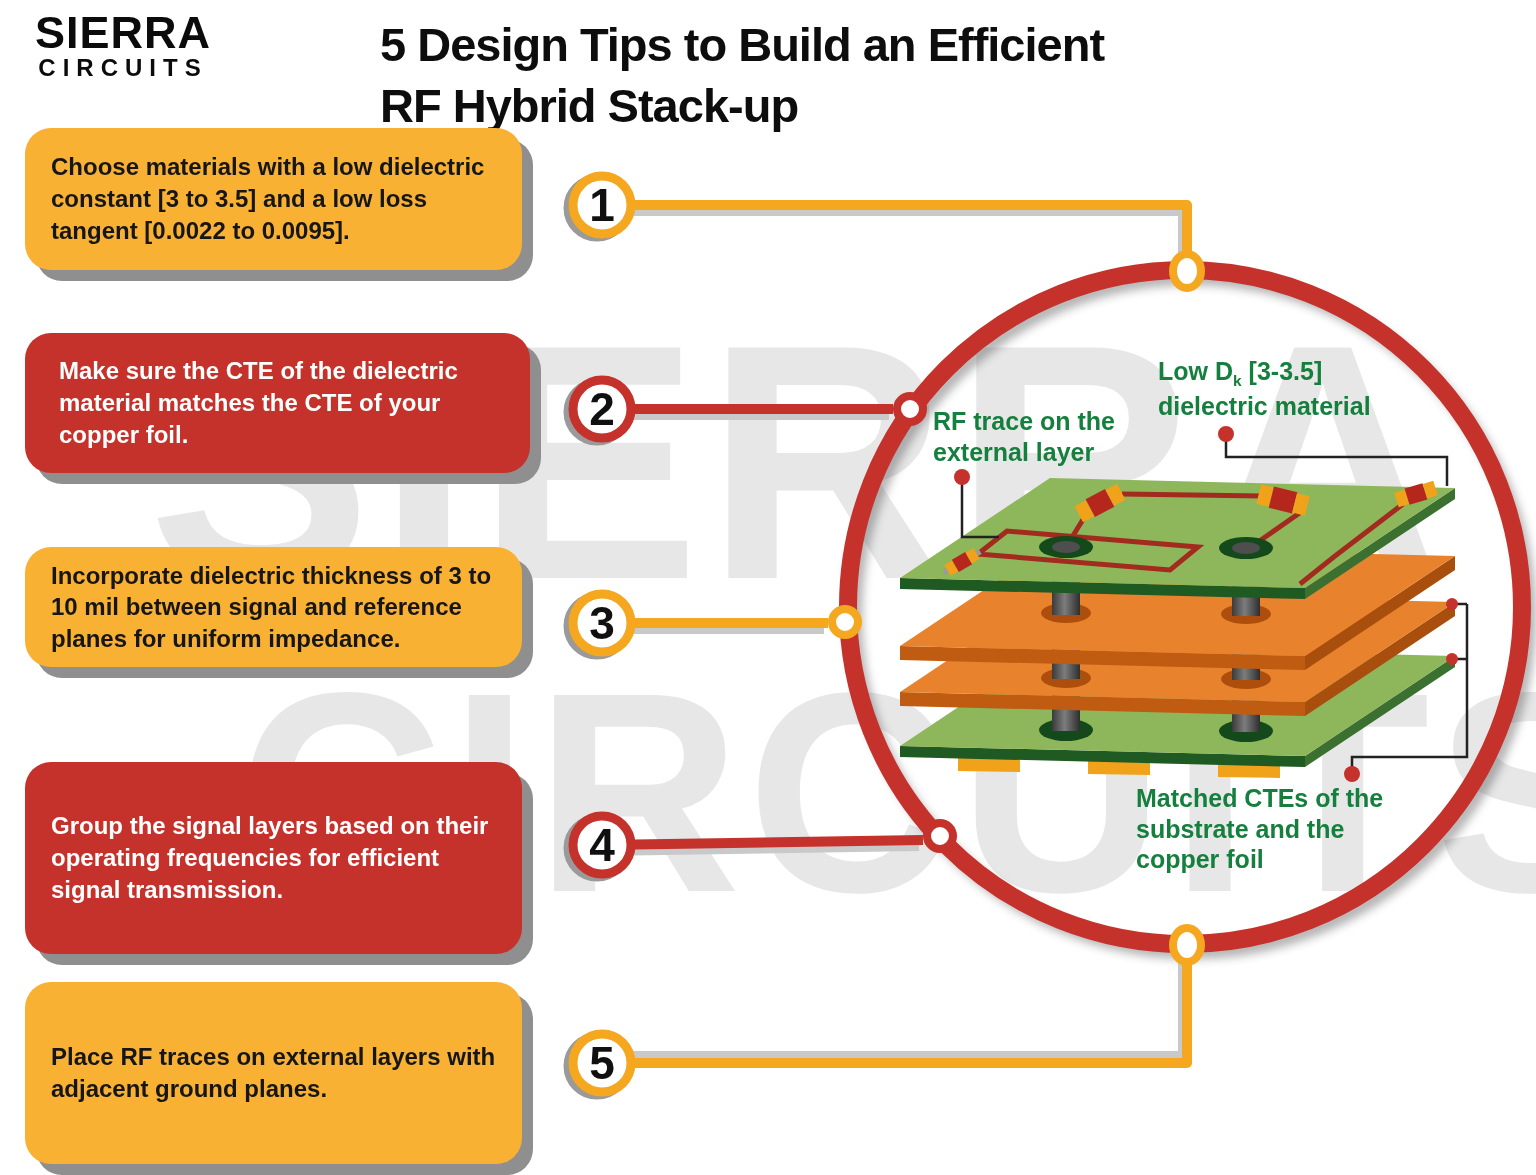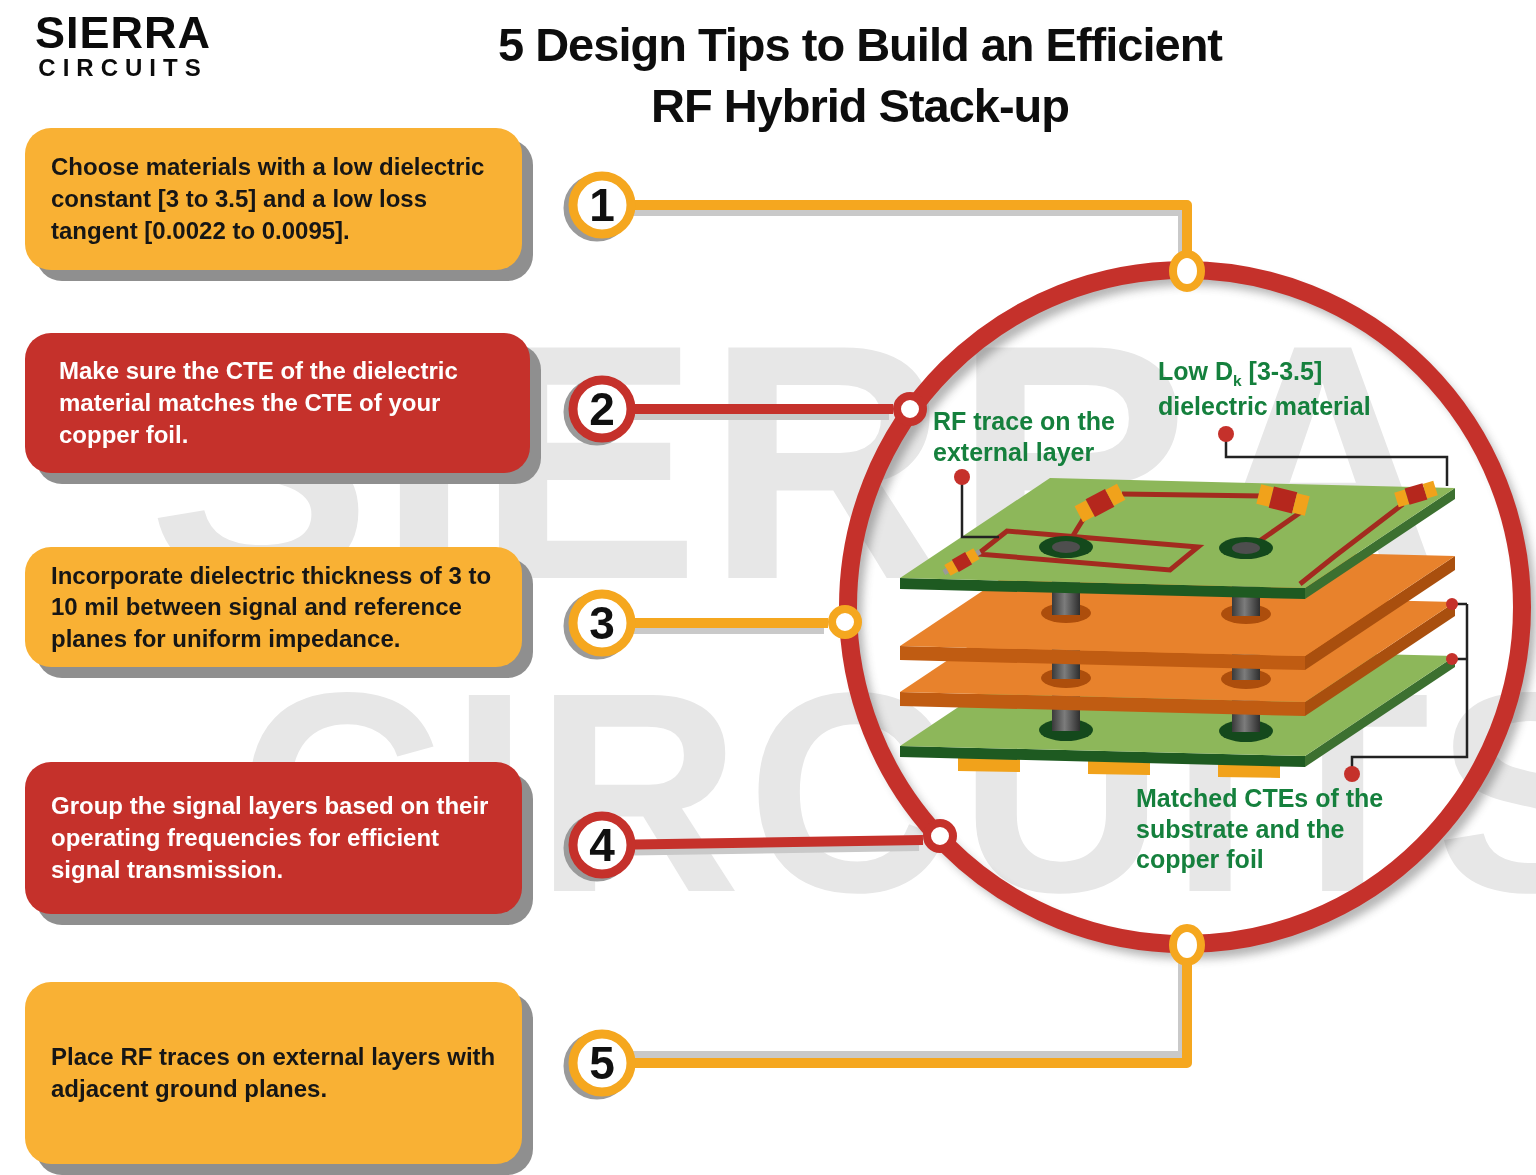--- a/index.html
+++ b/index.html
@@ -9,33 +9,33 @@
   }
   
   .wm{position:absolute;z-index:0;color:var(--watermark);font-weight:800;
       white-space:nowrap;line-height:1;letter-spacing:6px;user-select:none;}
   .wm1{left:148px;top:295px;font-size:335px;}
   .wm2{left:238px;top:650px;font-size:285px;}
   
   .logo{position:absolute;z-index:2;left:14px;top:10px;width:218px;text-align:center;color:#0b0b0b;}
   .logo .l1{font-size:45px;font-weight:800;letter-spacing:1px;line-height:1.0;}
   .logo .l2{font-size:24px;font-weight:800;letter-spacing:7px;line-height:1.1;}
-  .title{position:absolute;z-index:2;left:380px;top:14px;width:960px;text-align:center;
+  .title{position:absolute;z-index:2;left:380px;top:14px;width:960px;text-align:left;
          color:#0d0d0d;font-size:47px;font-weight:800;line-height:1.3;letter-spacing:-1px;}
   
   .tip{position:absolute;z-index:2;left:25px;width:497px;border-radius:26px;
        display:flex;align-items:center;box-shadow:11px 11px 0 var(--boxShadow);
        font-size:24px;font-weight:700;line-height:1.32;}
   .tip p{margin:0;padding:16px 20px 16px 26px;}
   .tip-y{background:var(--yellowBox);color:#161616;}
   .tip-r{background:var(--red);color:#ffffff;}
   .tip1{top:128px;height:142px;}
   .tip2{top:333px;height:140px;padding-left:8px;}
   .tip3{top:547px;height:120px;}
-  .tip4{top:762px;height:152px;}
+  .tip4{top:762px;height:192px;}
   .tip5{top:982px;height:182px;}
   
   .scene{position:absolute;z-index:1;left:0;top:0;}
   .stepnum{font-family:"Liberation Sans",sans-serif;font-size:46px;font-weight:800;fill:#101010;}
   .s-y{stroke:var(--yellow);}
   .s-r{stroke:var(--red);}
   .conn{fill:none;stroke-width:10;stroke-linejoin:round;}
   .connshadow{fill:none;stroke:var(--lineShadow);stroke-width:10;stroke-linejoin:round;}
   .ringcirc{fill:#ffffff;stroke-width:9;}
   .jcirc{fill:#ffffff;stroke-width:8;}

